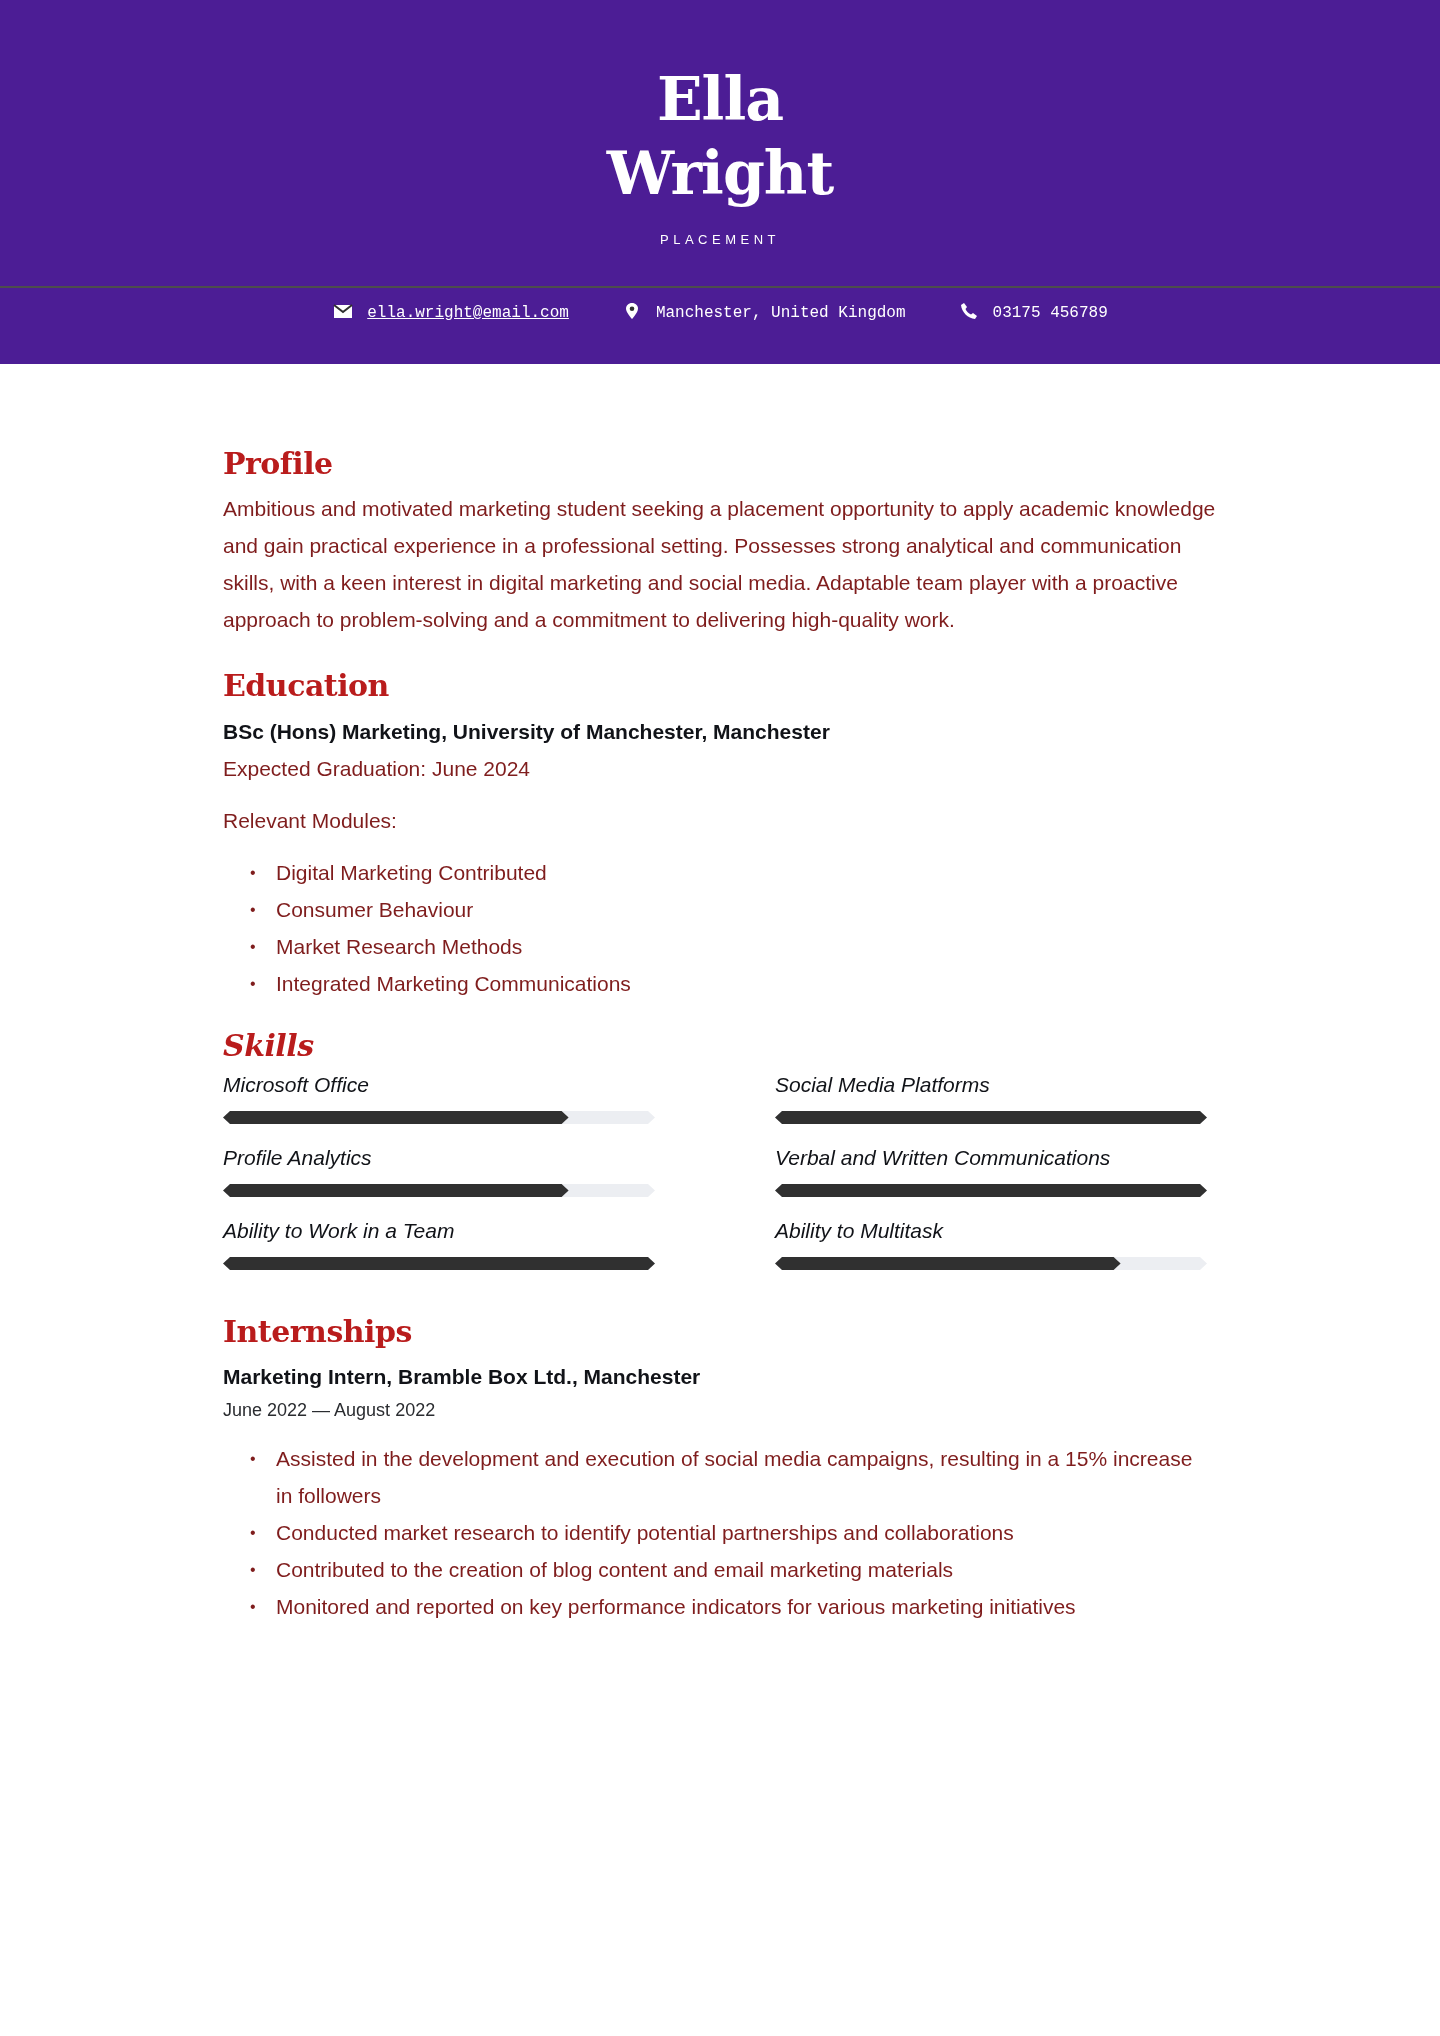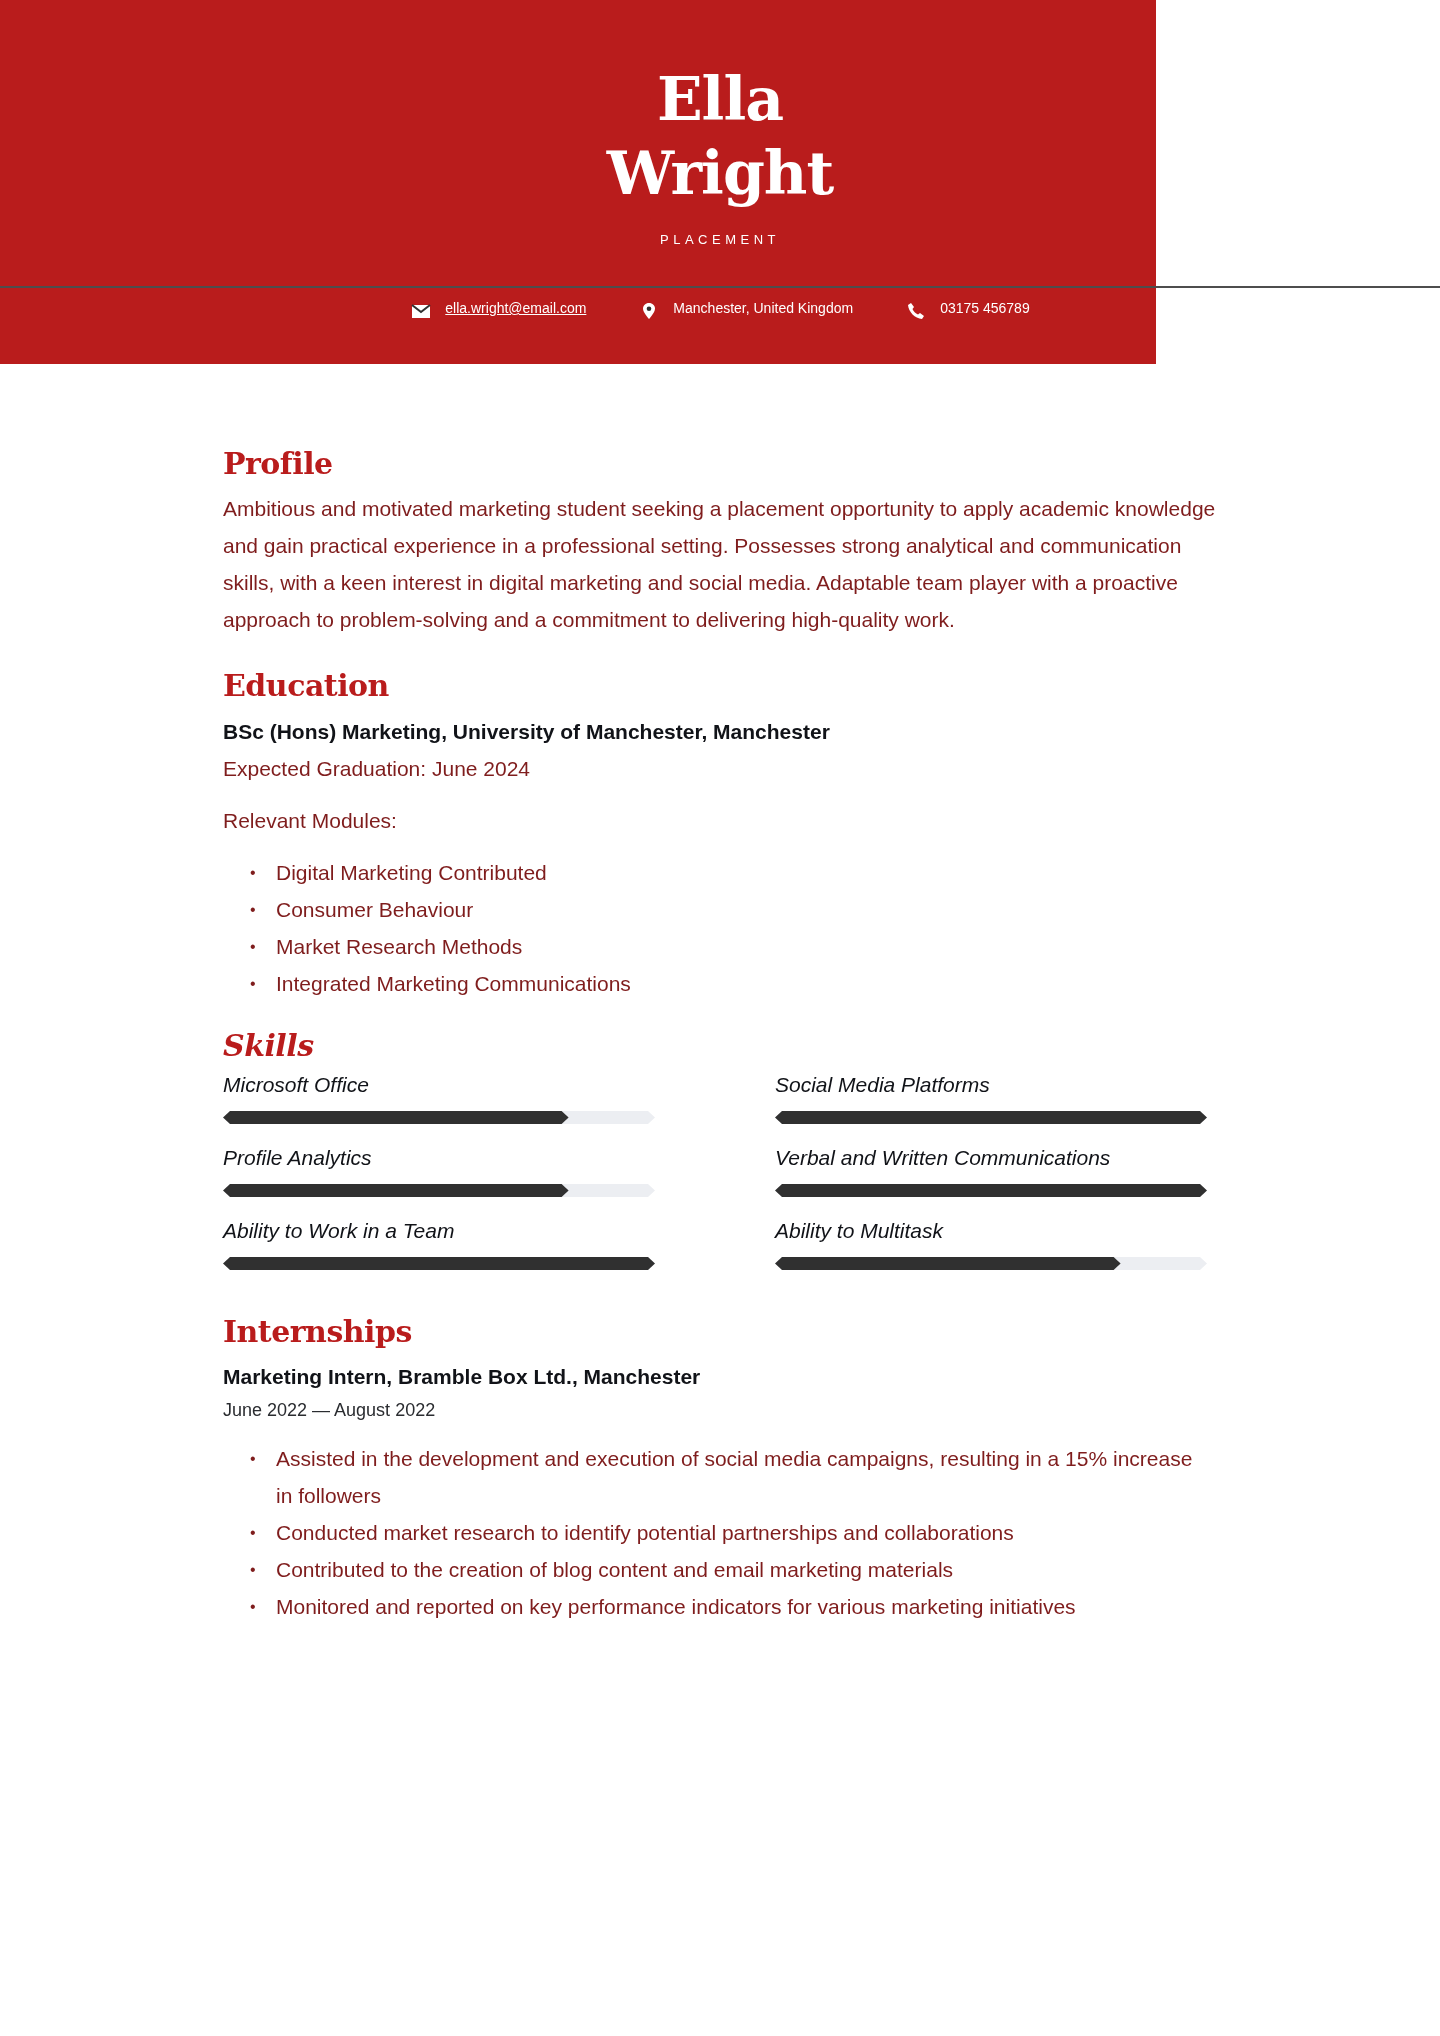--- a/index.html
+++ b/index.html
@@ -1,26 +1,26 @@
 <!DOCTYPE html>
 <html><head>
 <meta charset="utf-8">
 <style>
   * { box-sizing: border-box; margin: 0; padding: 0; }
   html, body { width: 1440px; background: #ffffff; }
   body { font-family: "DejaVu Sans", sans-serif; color: #111318; min-height: 2036px; position: relative; }
 
-  .header { background: #b91c1c; width: 1156px; height: 364px; position: relative; }
+  .header { background: #4c1d95; width: 1440px; height: 364px; position: relative; }
   .name-block { position: absolute; top: 62px; left: 0; width: 1440px; text-align: center; }
   .name-line { font-family: "DejaVu Serif", serif; font-weight: bold; color: #ffffff; font-size: 60px; line-height: 74px; letter-spacing: -1px; display: block; }
   .role { display: block; color: #ffffff; font-size: 13px; letter-spacing: 4.5px; margin-top: 22px; font-family: "Liberation Sans", sans-serif; }
   .header-sep { position: absolute; top: 286px; left: 0; width: 1440px; height: 2px; background: #4d4d4d; }
 
   .contacts { position: absolute; top: 300px; left: 0; width: 1440px; display: flex; justify-content: center; align-items: center; gap: 0; }
-  .contact { display: flex; align-items: flex-start; color: #ffffff; font-family: Liberation Sans, sans-serif; font-size: 14px; }
+  .contact { display: flex; align-items: flex-end; color: #ffffff; font-family: Liberation Mono, monospace; font-size: 16px; }
   .contact .ic { width: 22px; height: 22px; display: inline-flex; align-items: center; justify-content: center; margin-right: 13px; }
   .contact-email { margin-right: 52px; }
   .contact-loc { margin-right: 52px; }
   .contact-email a { color: #ffffff; text-decoration: underline; }
 
   .main { position: absolute; top: 364px; left: 223px; width: 995px; }
   .section-title { font-family: "DejaVu Serif", serif; font-weight: bold; font-size: 30px; color: #b91c1c; letter-spacing: -0.5px; line-height: 40px; }
   .body-text { font-family: "Liberation Sans", sans-serif; font-size: 21px; line-height: 37px; color: #7f1d1d; }
 
   .profile { margin-top: 80px; }

